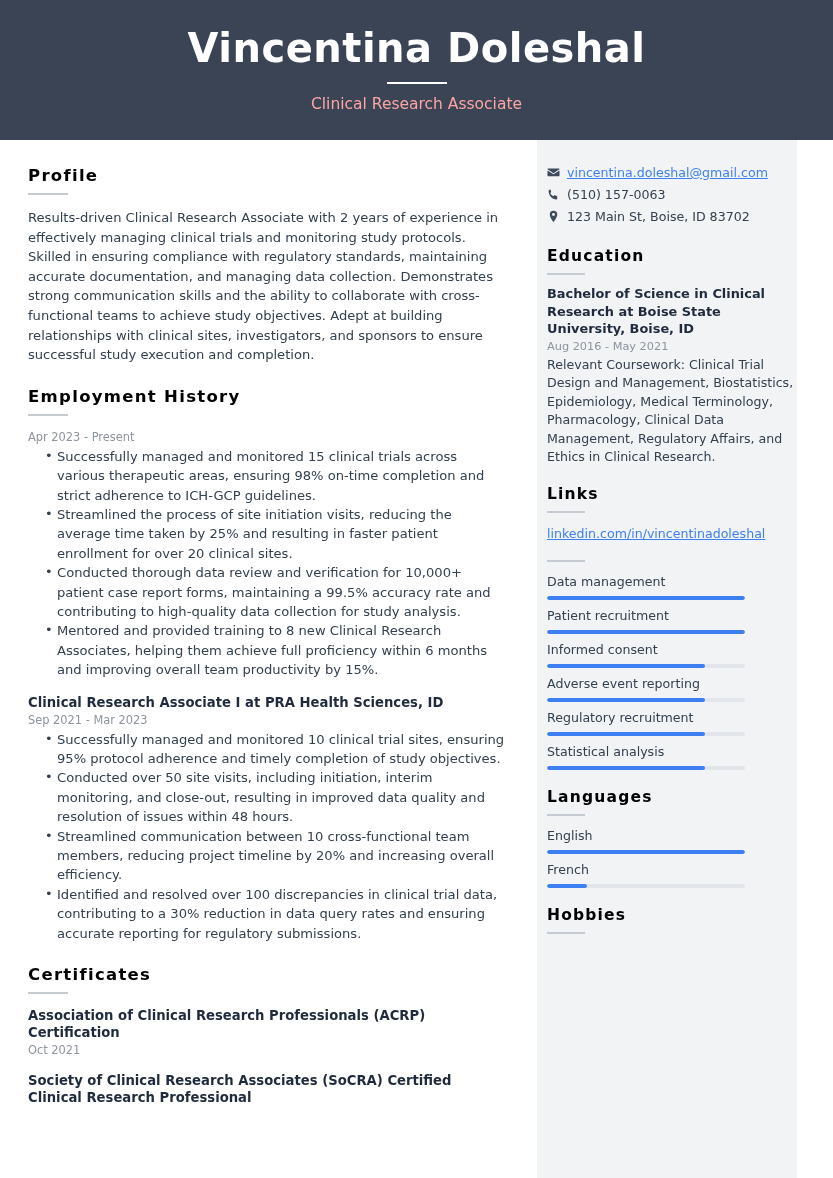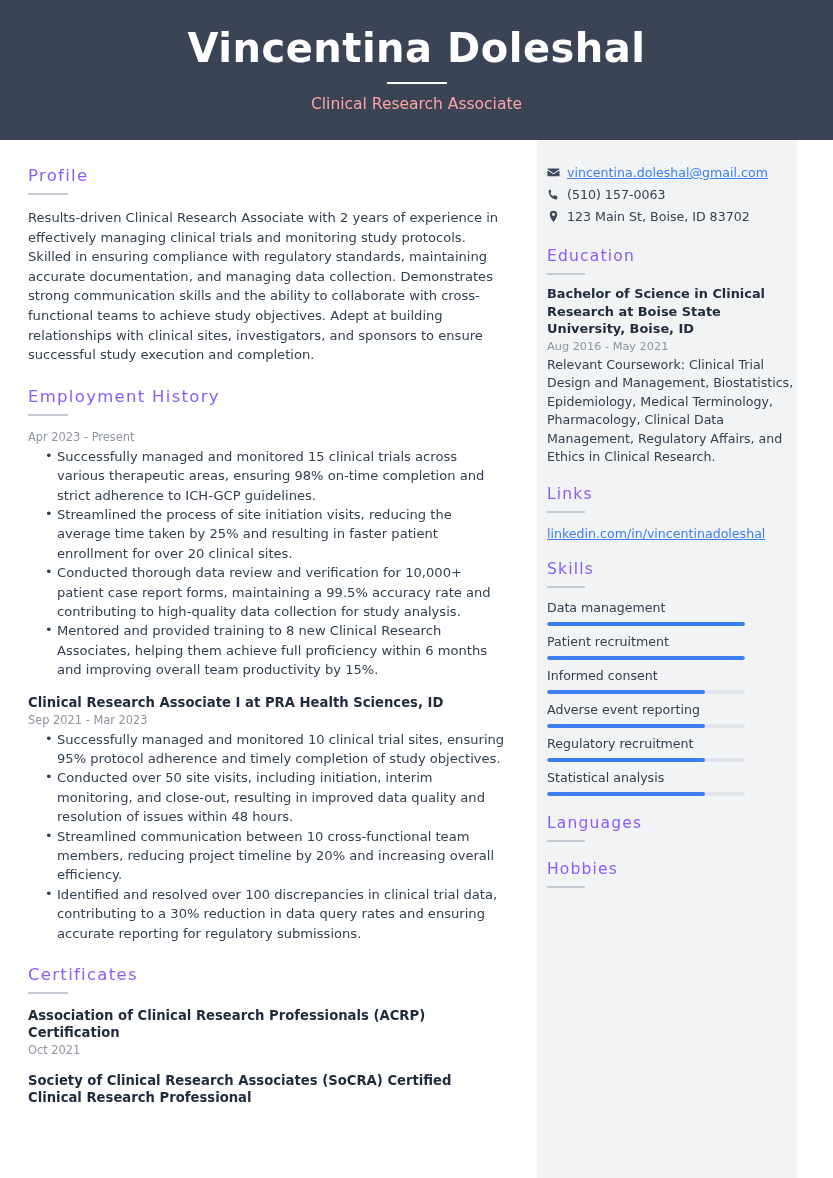--- a/index.html
+++ b/index.html
@@ -49,22 +49,22 @@
   .side{
     width:260px;
     box-sizing:border-box;
     padding:22px 0 2px 10px;
     background:#f1f3f5;
   }
 
   
   .sec-h{
     font-size:16.5px;
-    font-weight:400;
-    color:#8b5cf6;
+    font-weight:700;
+    color:#000000;
     letter-spacing:1.3px;
     margin:0 0 8px 0;
   }
   .sec-rule{width:40px;height:2px;background:#c5cbd3;margin-bottom:13px;}
   .side .sec-h{font-size:15.5px;letter-spacing:1.2px;}
   .side .sec-rule{width:38px;margin-bottom:10px;}
 
   .block{margin-bottom:22px;}
   .side .block{margin-bottom:18px;}
 
@@ -227,21 +227,20 @@
           </div>
       </div>
 
       <div class="block">
         <div class="sec-h">Links</div>
         <div class="sec-rule"></div>
         <div id="links"><a class="link-a" href="#" style="display: inline-block;">linkedin.com/in/vincentinadoleshal</a></div>
       </div>
 
       <div class="block">
-        <div class="sec-h">Skills</div>
         <div class="sec-rule"></div>
         <div id="skills">
             <div class="skill">
               <div class="skill-label">Data management</div>
               <div class="bar">
                 <div class="bar-fill" style="width: 100%;"></div>
               </div>
             </div>
             <div class="skill">
               <div class="skill-label">Patient recruitment</div>
@@ -272,20 +271,34 @@
               <div class="bar">
                 <div class="bar-fill" style="width: 80%;"></div>
               </div>
             </div>
           </div>
       </div>
 
       <div class="block">
         <div class="sec-h">Languages</div>
         <div class="sec-rule"></div>
+        <div id="langs">
+            <div class="skill">
+              <div class="skill-label">English</div>
+              <div class="bar">
+                <div class="bar-fill" style="width: 100%;"></div>
+              </div>
+            </div>
+            <div class="skill">
+              <div class="skill-label">French</div>
+              <div class="bar">
+                <div class="bar-fill" style="width: 20%;"></div>
+              </div>
+            </div>
+          </div>
       </div>
 
       <div class="block">
         <div class="sec-h">Hobbies</div>
         <div class="sec-rule"></div>
       </div>
 
     </div>
   </div>
 </div>

